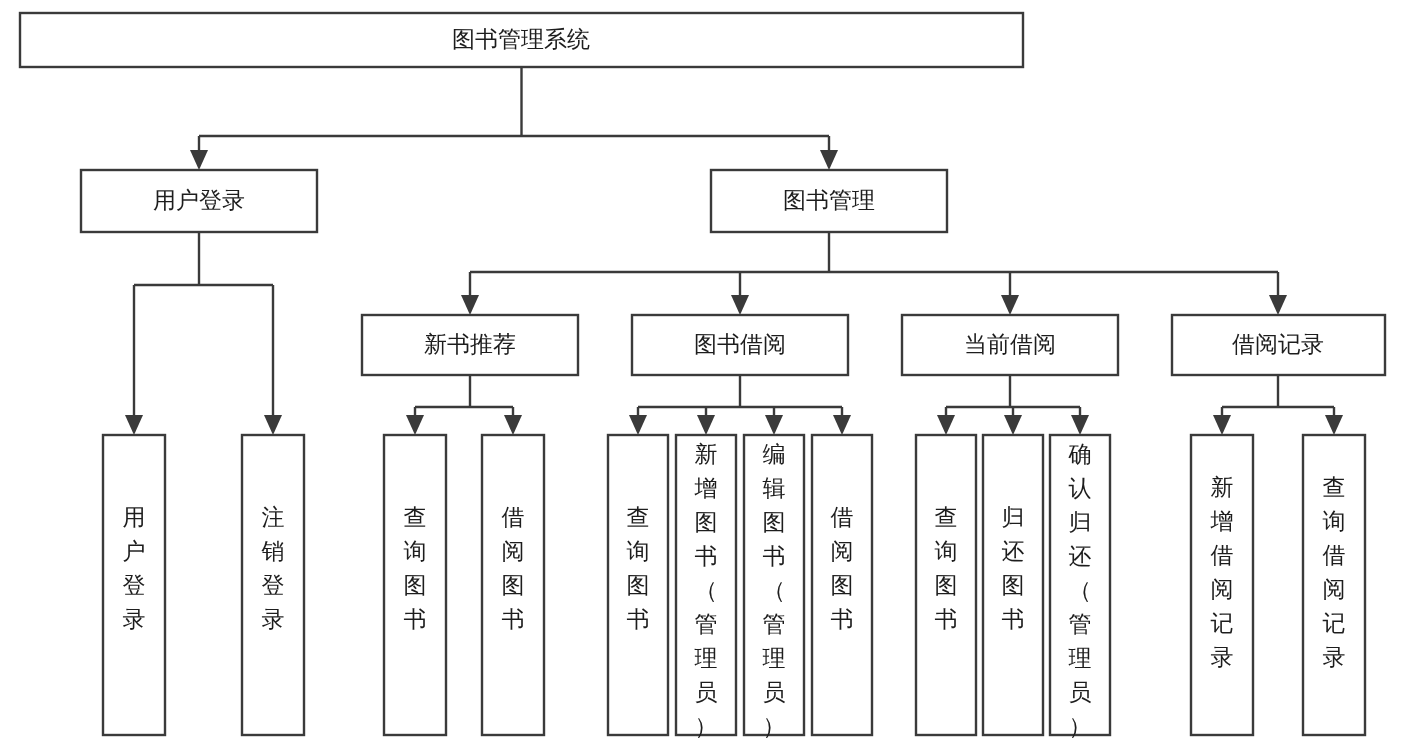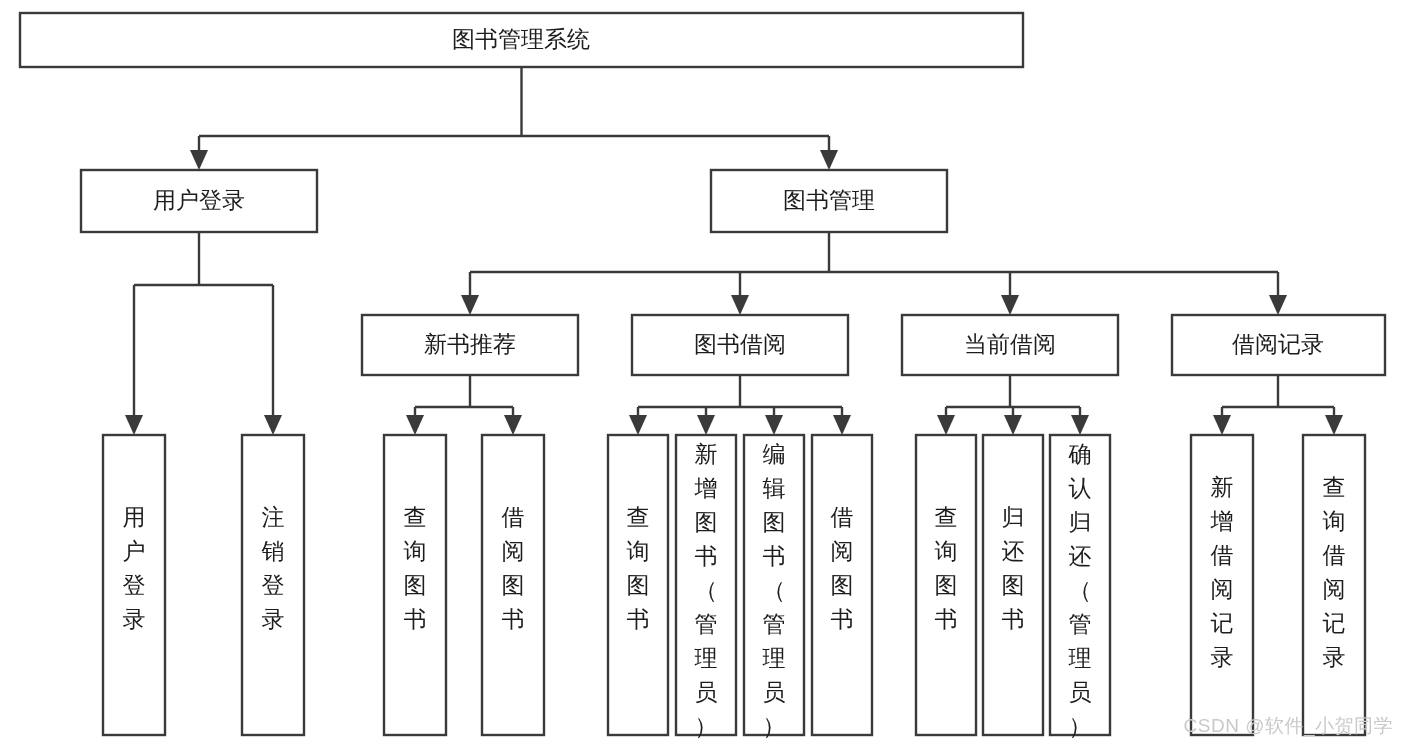--- a/index.html
+++ b/index.html
@@ -245,15 +245,14 @@
       <text class="node-label-v" x="1222" y="495"><tspan x="1222" y="495">新</tspan><tspan x="1222" y="529">增</tspan><tspan x="1222" y="563">借</tspan><tspan x="1222" y="597">阅</tspan><tspan x="1222" y="631">记</tspan><tspan x="1222" y="665">录</tspan></text>
     </g>
 
     <g>
       <rect class="node-box" x="1303" y="435" width="62" height="300"></rect>
       <text class="node-label-v" x="1334" y="495"><tspan x="1334" y="495">查</tspan><tspan x="1334" y="529">询</tspan><tspan x="1334" y="563">借</tspan><tspan x="1334" y="597">阅</tspan><tspan x="1334" y="631">记</tspan><tspan x="1334" y="665">录</tspan></text>
     </g>
 
   </svg>
 
-  <div class="watermark">CSDN @软件_小贺同学</div>
 
 </div>
 
 </body></html>

